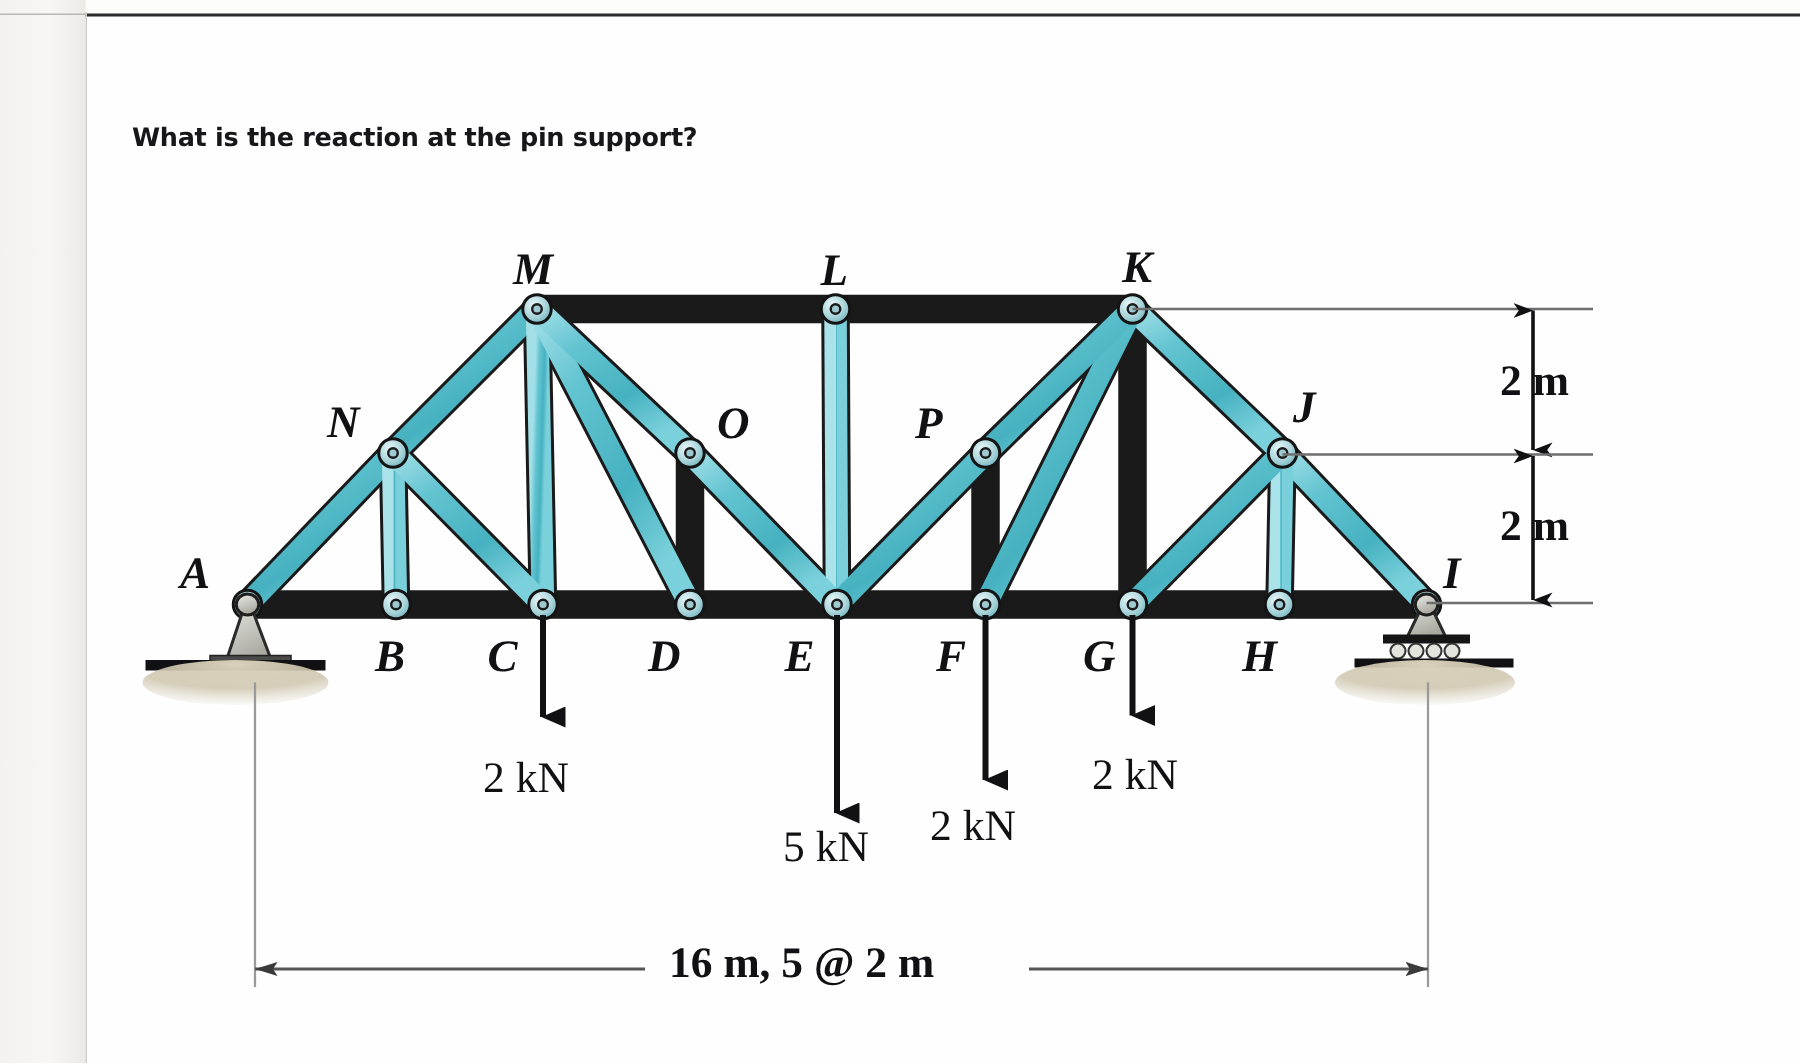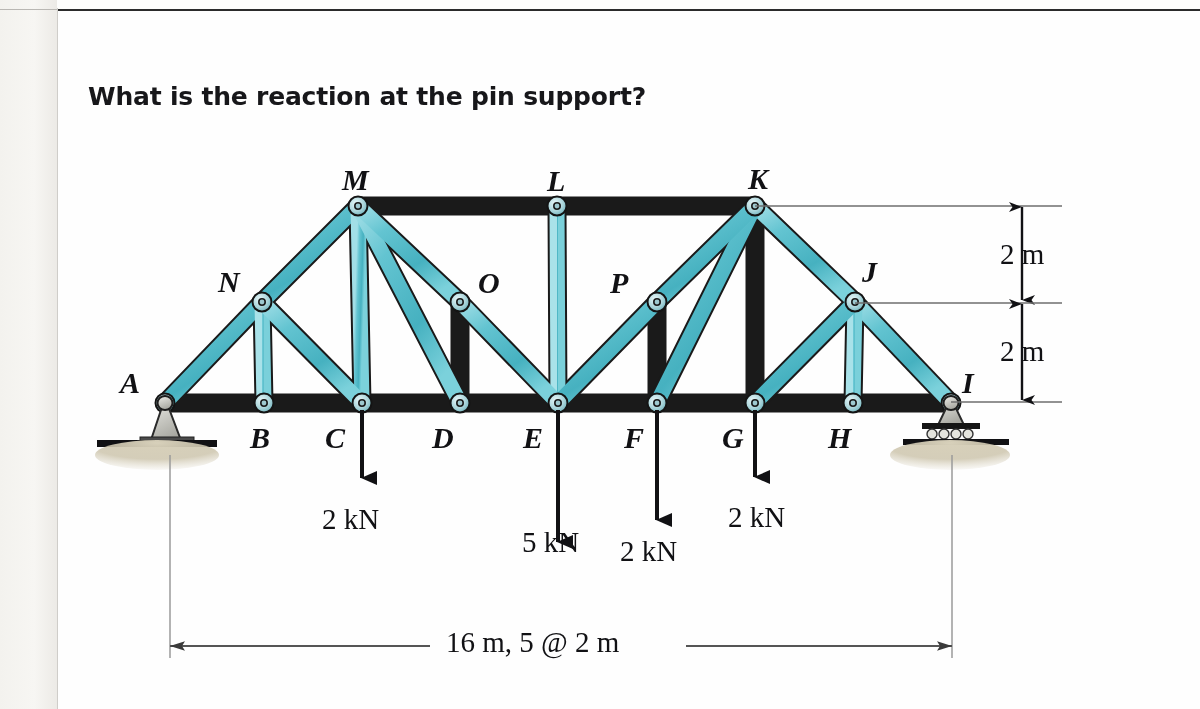--- a/index.html
+++ b/index.html
@@ -48,21 +48,21 @@
     left: 0px; top: 9px;
     width: 58px; height: 1px;
     background: #b9b7b3;
   }
 
   #question {
     position: absolute;
     left: 88px;
     top: 82px;
     font-family: "DejaVu Sans", sans-serif;
-    font-size: 25px;
+    font-size: 17px;
     font-weight: 600;
     color: #17171a;
     letter-spacing: -0.2px;
     white-space: nowrap;
     text-align: center;
   }
 
   #figure {
     position: absolute;
     left: 0;
@@ -75,21 +75,21 @@
     font-family: "Liberation Serif", serif;
     font-style: italic;
     font-weight: 700;
     color: #111114;
     white-space: nowrap;
     line-height: 1;
   }
   .node-label { font-size: 30px; }
   .dim-label {
     font-style: normal;
-    font-weight: 400;
+    font-weight: 700;
     font-size: 29px;
     font-family: "Liberation Serif", serif;
   }
   .load-label {
     font-style: normal;
     font-weight: 400;
     font-size: 29px;
     font-family: "Liberation Serif", serif;
   }
 </style>
@@ -310,21 +310,21 @@
       <div class="node-label" style="left: 828px; top: 423px;">H</div>
       <div class="node-label" style="left: 962px; top: 368px;">I</div>
       <div class="node-label" style="left: 218px; top: 267px;">N</div>
       <div class="node-label" style="left: 478px; top: 268px;">O</div>
       <div class="node-label" style="left: 610px; top: 268px;">P</div>
       <div class="node-label" style="left: 862px; top: 257px;">J</div>
       <div class="node-label" style="left: 342px; top: 165px;">M</div>
       <div class="node-label" style="left: 547px; top: 166px;">L</div>
       <div class="node-label" style="left: 748px; top: 164px;">K</div>
       <div class="load-label" style="left: 322px; top: 505px;">2 kN</div>
-      <div class="load-label" style="left: 522px; top: 528px;">5 kN</div>
+      <div class="load-label" style="left: 522px; top: 551px;">5 kN</div>
       <div class="load-label" style="left: 620px; top: 537px;">2 kN</div>
       <div class="load-label" style="left: 728px; top: 503px;">2 kN</div>
       <div class="dim-label" style="left: 1000px; top: 240px;">2 m</div>
       <div class="dim-label" style="left: 1000px; top: 337px;">2 m</div>
       <div class="dim-label" style="left: 446px; top: 628px;">16 m, 5 @ 2 m</div>
     </div>
 
 </div>
 
 </body></html>

